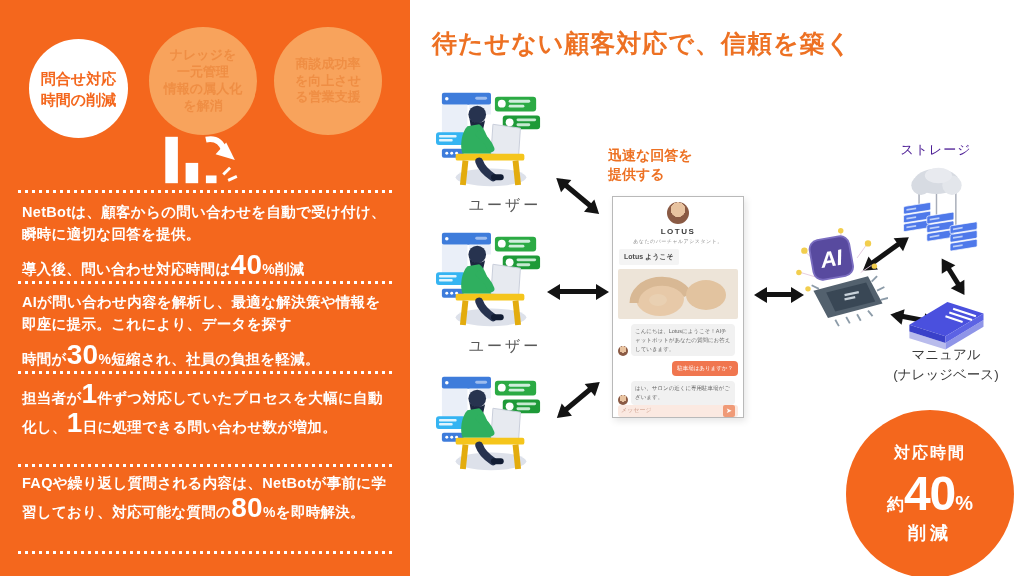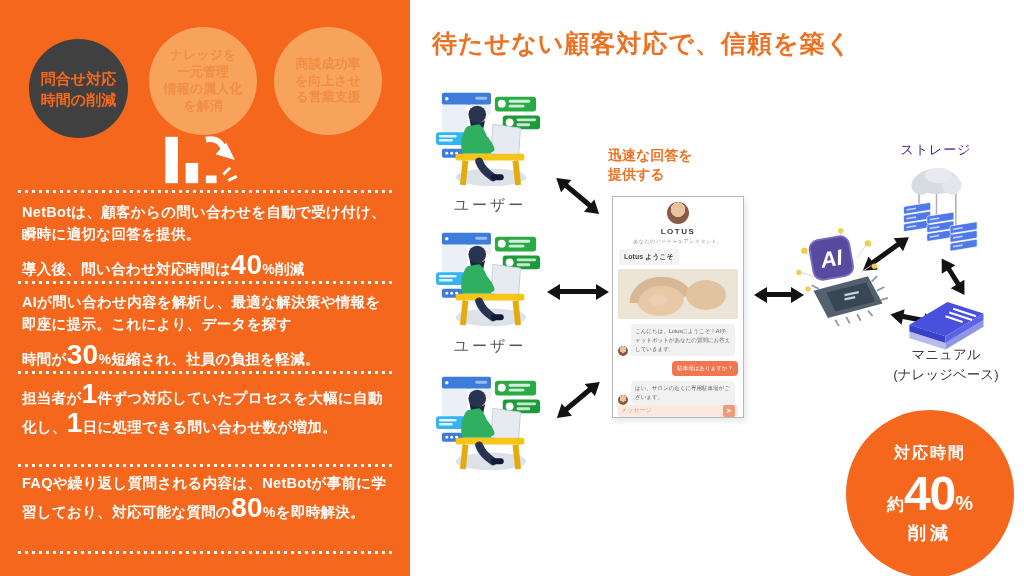--- a/index.html
+++ b/index.html
@@ -3,40 +3,40 @@
 <meta charset="utf-8">
 <style>
   * { margin:0; padding:0; box-sizing:border-box; }
   body { font-family:"Liberation Sans", sans-serif; background:#fff; }
   .slide { position:relative; width:1024px; height:576px; background:#ffffff; overflow:hidden; }
 
   
   .left-panel { position:absolute; left:0; top:0; width:410px; height:576px; background:#F4671D; }
   .circle { position:absolute; border-radius:50%; display:flex; align-items:center; justify-content:center;
             text-align:center; font-weight:700; white-space:pre-line; }
-  .circle.c1 { left:29px; top:39px; width:99px; height:99px; background:#404040; color:#F4671D; font-size:15px; line-height:1.4;text-align:right; }
+  .circle.c1 { left:29px; top:39px; width:99px; height:99px; background:#ffffff; color:#F4671D; font-size:15px; line-height:1.4;text-align:right; }
   .circle.c2 { left:149px; top:27px; width:108px; height:108px; background:#F8A35C; color:#EF8E44; font-size:13px; line-height:1.3; }
   .circle.c3 { left:274px; top:27px; width:108px; height:108px; background:#F8A35C; color:#EF8E44; font-size:13px; line-height:1.3; }
   .chart-icon { position:absolute; left:158px; top:131px; width:90px; height:58px; }
   .sep { position:absolute; left:18px; width:374px; height:3px;
          background-image:repeating-linear-gradient(90deg,#ffffff 0 3px,transparent 3px 7px); }
   .sep.s0{top:190px}.sep.s1{top:281px}.sep.s2{top:371px}.sep.s3{top:464px}.sep.s4{top:551px}
   .para { position:absolute; left:22px; width:370px; color:#ffffff; font-weight:700; font-size:14.5px;
           line-height:1.55; letter-spacing:0.3px; }
   .para .lead { display:block; margin-bottom:5px; }
   .para .big { font-size:28px; line-height:1; font-weight:700; }
   .para .pct { font-size:14px; }
   .para.p0{top:201px}.para.p1{top:291px}.para.p2{top:380px}.para.p3{top:472px}
 
   
   .title { position:absolute; left:432px; top:27px; font-size:25px; font-weight:800; color:#ED7123; letter-spacing:1px; }
 
   .user { position:absolute; left:436px; width:108px; height:104px; }
   .user.u1{top:88px}.user.u2{top:228px}.user.u3{top:372px}
-  .user-label { position:absolute; left:436px; width:108px; text-align:center; color:#595959;
+  .user-label { position:absolute; left:451px; width:108px; text-align:center; color:#595959;
                 font-size:15px; letter-spacing:3px; }
   .user-label.l1{top:196px}.user-label.l2{top:337px}
 
   .flow-label { position:absolute; left:608px; top:146px; width:140px; text-align:left; color:#ED7123;
                 font-weight:700; font-size:14px; line-height:1.35; white-space:pre-line; }
 
   
   .chat { position:absolute; left:612px; top:196px; width:132px; height:222px; background:#ffffff;
           border:1px solid #b9b9b9; box-shadow:2px 3px 7px rgba(0,0,0,.10);
           display:flex; flex-direction:column; align-items:center; padding:5px 6px 6px; }

